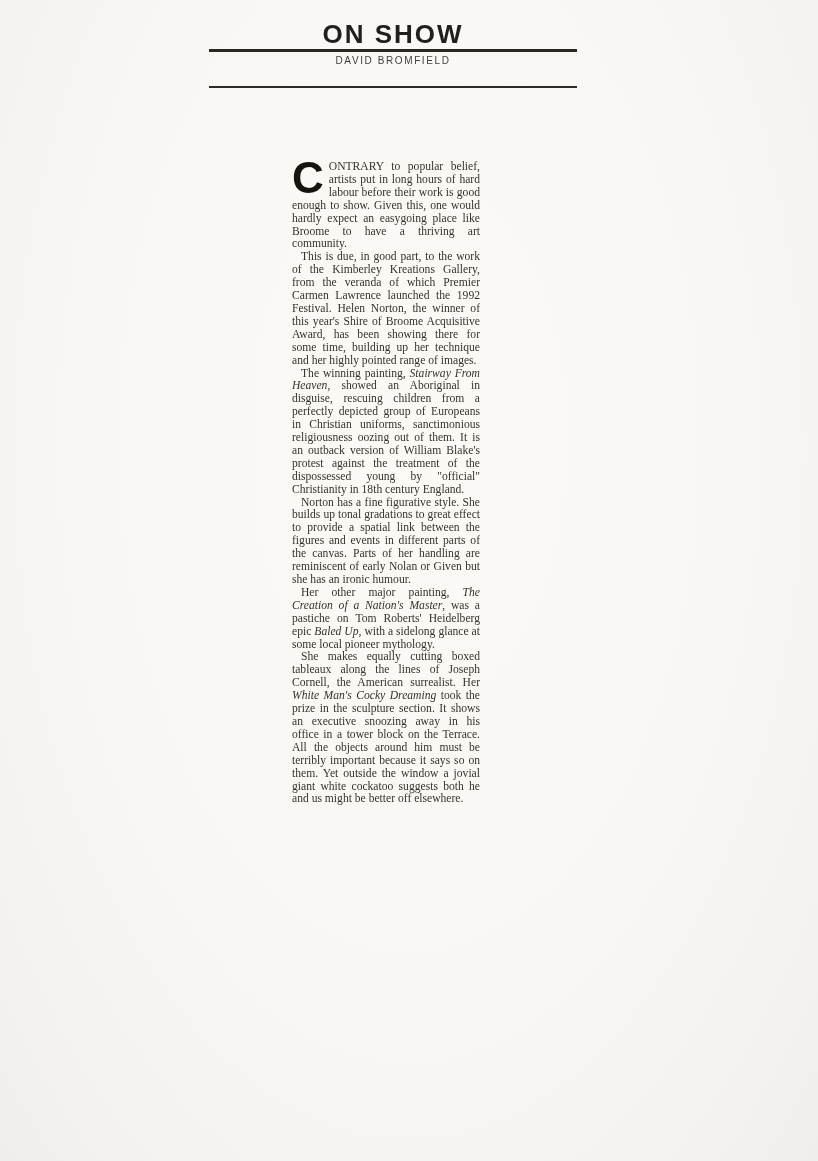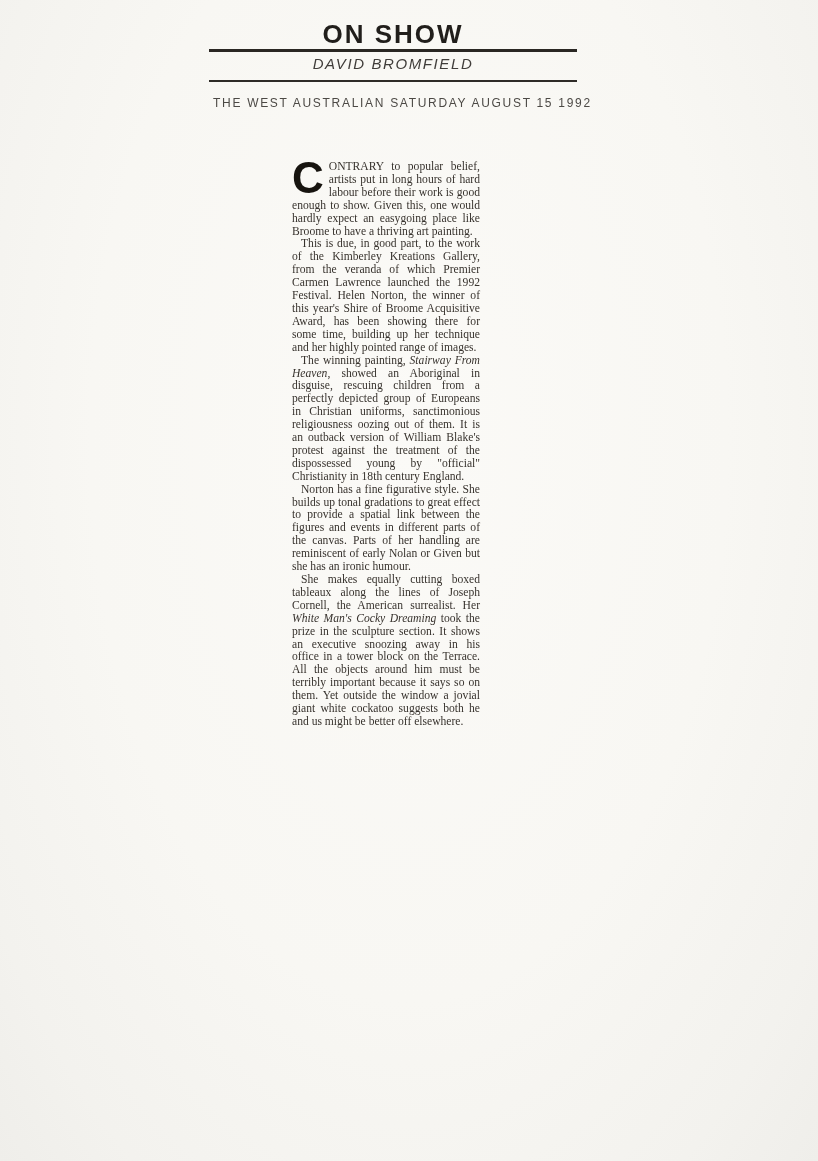--- a/index.html
+++ b/index.html
@@ -22,25 +22,24 @@
     font-family:"Liberation Sans", sans-serif;
     font-weight:bold;
     font-size:26px;
     line-height:27px;
     letter-spacing:2px;
     color:#211e1b;
   }
   .rule1 { height:3px; background:#2a2723; margin-top:1px; }
   .byline {
     font-family:"Liberation Sans", sans-serif;
-    font-size:15px;
+    font-size:10px;
     letter-spacing:1.6px;
     color:#403d3a;
-    padding:3px 0 8px 0;
-    font-style:italic;
+    padding:3px 0 20px 0;
   }
   .rule2 { height:2px; background:#2e2b27; }
   .dateline {
     position:absolute; left:213px; top:96px;
     font-family:"Liberation Sans", sans-serif;
     font-size:12px;
     letter-spacing:1.7px;
     color:#4c4945;
     white-space:nowrap;
   }
@@ -71,23 +70,23 @@
 
 <div class="page">
 
   <header class="masthead">
     <div class="title">ON SHOW</div>
     <div class="rule1"></div>
     <div class="byline">DAVID BROMFIELD</div>
     <div class="rule2"></div>
   </header>
 
-  <div class="dateline">THE WEST AUSTRALIAN SATURDAY AUGUST 15 1992</div>
 
   <article class="column" id="article-column">
-      <p class="para first"><span class="dropcap">C</span><span>ONTRARY to popular belief, artists put in long hours of hard labour before their work is good enough to show. Given this, one would hardly expect an easygoing place like Broome to have a thriving art painting.</span></p>
+      <p class="para first"><span class="dropcap">C</span><span>ONTRARY to popular belief, artists put in long hours of hard labour before their work is good enough to show. Given this, one would hardly expect an easygoing place like Broome to have a thriving art community.</span></p>
       <p class="para"><span>This is due, in good part, to the work of the Kimberley Kreations Gallery, from the veranda of which Premier Carmen Lawrence launched the 1992 Festival. Helen Norton, the winner of this year's Shire of Broome Acquisitive Award, has been showing there for some time, building up her technique and her highly pointed range of images.</span></p>
       <p class="para"><span>The winning painting, </span><em>Stairway From Heaven</em><span>, showed an Aboriginal in disguise, rescuing children from a perfectly depicted group of Europeans in Christian uniforms, sanctimonious religiousness oozing out of them. It is an outback version of William Blake's protest against the treatment of the dispossessed young by "official" Christianity in 18th century England.</span></p>
       <p class="para"><span>Norton has a fine figurative style. She builds up tonal gradations to great effect to provide a spatial link between the figures and events in different parts of the canvas. Parts of her handling are reminiscent of early Nolan or Given but she has an ironic humour.</span></p>
+      <p class="para"><span>Her other major painting, </span><em>The Creation of a Nation's Master</em><span>, was a pastiche on Tom Roberts' Heidelberg epic </span><em>Baled Up</em><span>, with a sidelong glance at some local pioneer mythology.</span></p>
       <p class="para"><span>She makes equally cutting boxed tableaux along the lines of Joseph Cornell, the American surrealist. Her </span><em>White Man's Cocky Dreaming</em><span> took the prize in the sculpture section. It shows an executive snoozing away in his office in a tower block on the Terrace. All the objects around him must be terribly important because it says so on them. Yet outside the window a jovial giant white cockatoo suggests both he and us might be better off elsewhere.</span></p>
     </article>
 
 </div>
 
 </body></html>

